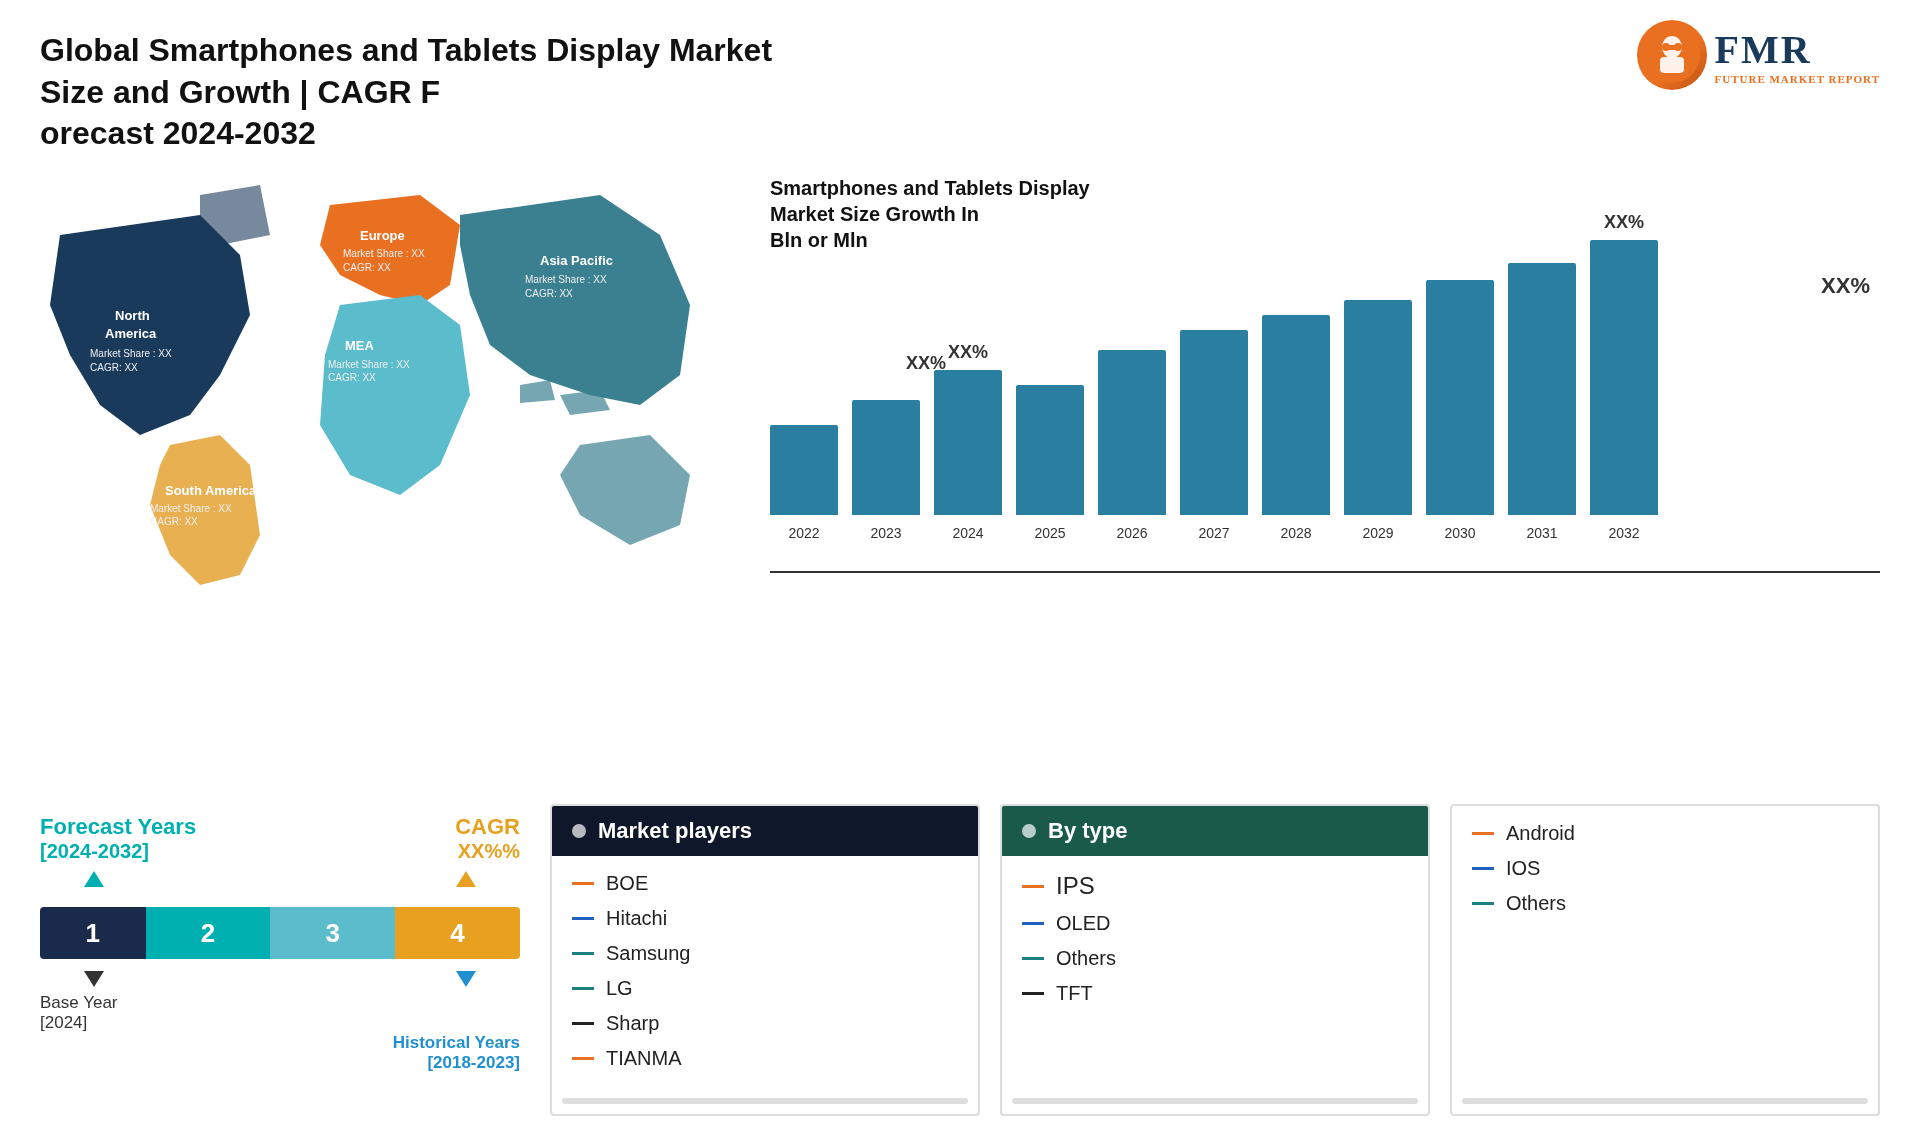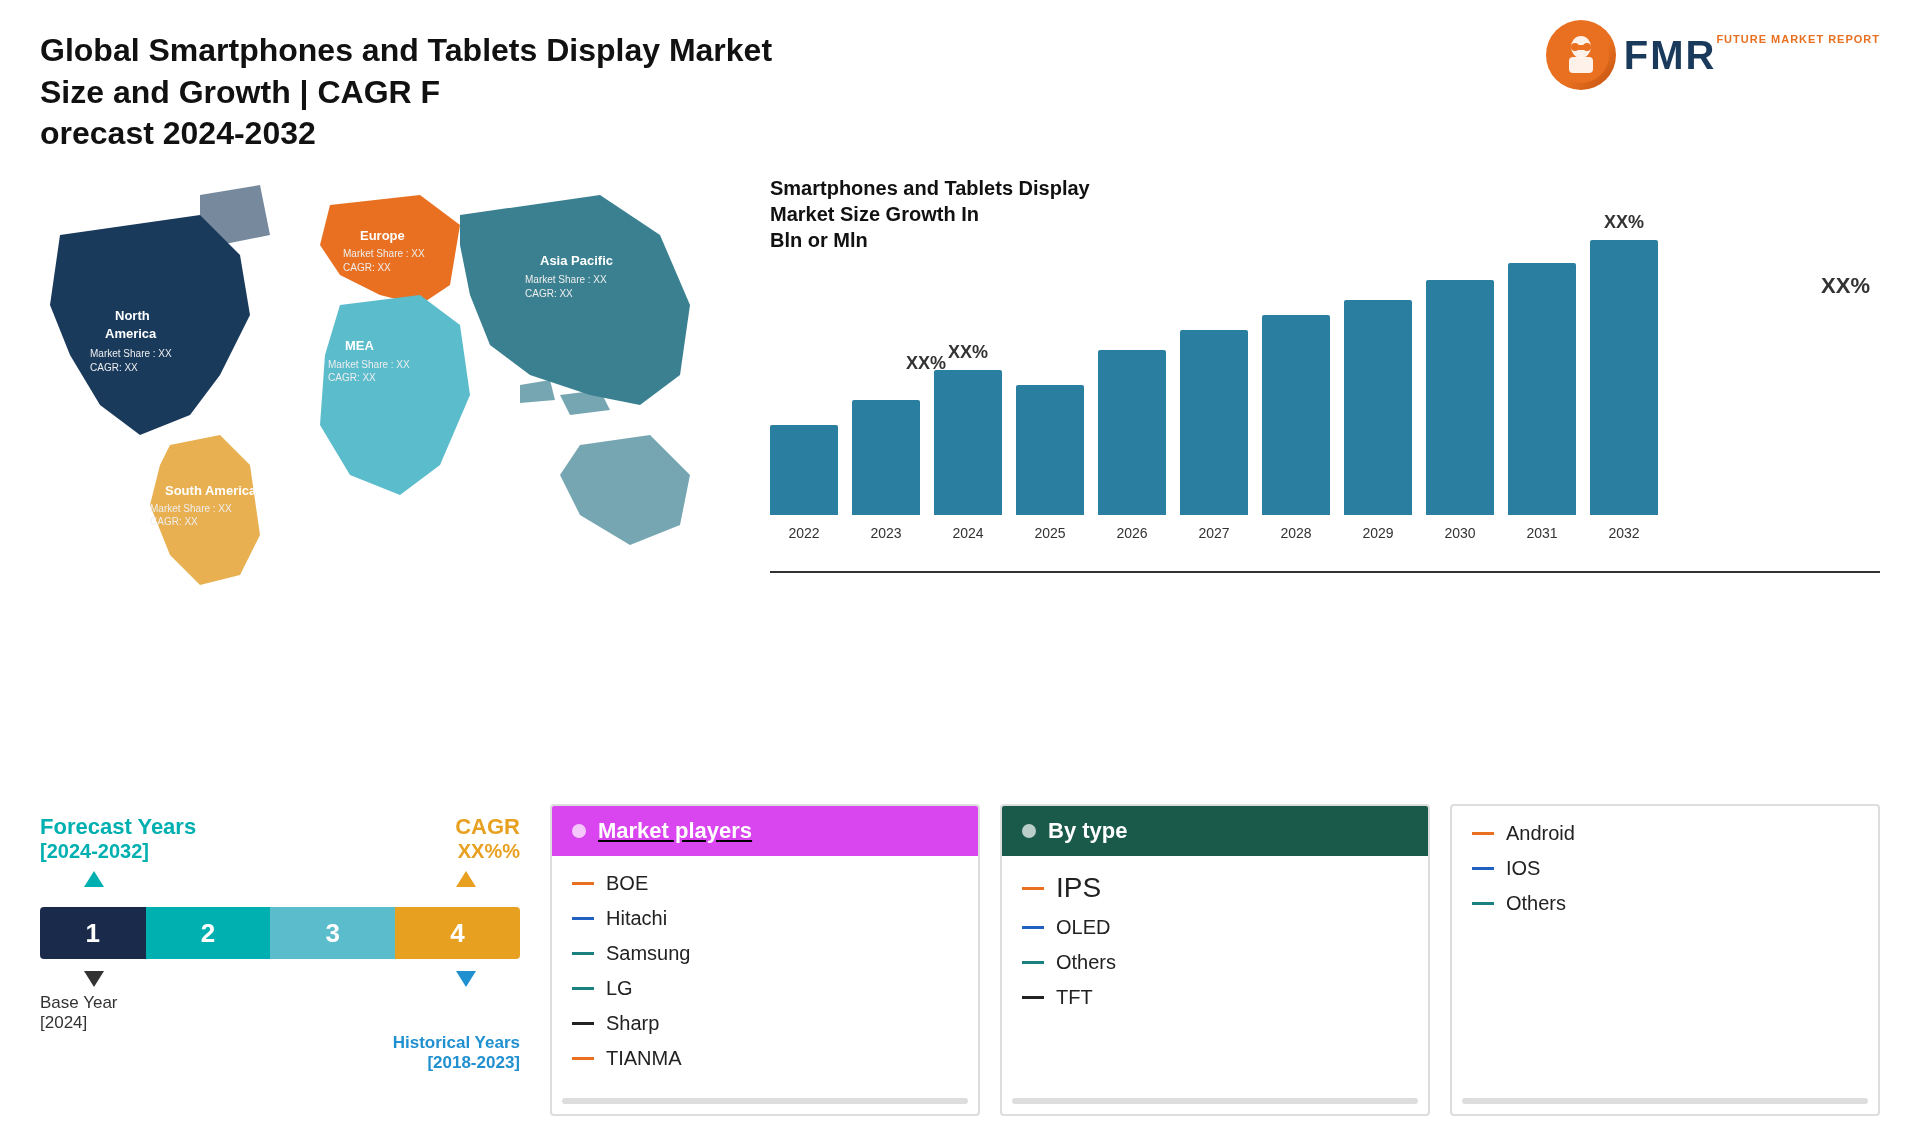--- a/index.html
+++ b/index.html
@@ -38,21 +38,22 @@
       height: 70px;
       border-radius: 50%;
       background: linear-gradient(135deg, #e87020 60%, #c05010 100%);
       display: flex;
       align-items: center;
       justify-content: center;
       overflow: hidden;
     }
     .logo-text-block {
       display: flex;
-      flex-direction: row;
+      flex-direction: column;
+      font-family: Liberation Serif, serif;
     }
     .logo-fmr {
       font-size: 40px;
       font-weight: 900;
       color: #1a3a5c;
       letter-spacing: 2px;
     }
     .logo-sub {
       font-size: 11px;
       color: #e87020;
@@ -180,21 +181,21 @@
       overflow: hidden;
       display: flex;
       flex-direction: column;
     }
     .info-box-header {
       padding: 12px 20px;
       display: flex;
       align-items: center;
       gap: 12px;
     }
-    .info-box-header-orange { background: #d946ef; text-decoration: underline; }
+    .info-box-header-orange { background: #0f172a; }
     .info-box-header-teal { background: #1a5a4a; }
     .info-box-header-orange2 { background: #e87020; }
     .header-dot {
       width: 14px;
       height: 14px;
       border-radius: 50%;
       background: rgba(255,255,255,0.7);
       flex-shrink: 0;
     }
     .info-box-title {
@@ -473,21 +474,21 @@
 
       <div class="info-box">
         <div class="info-box-header info-box-header-teal">
           <div class="header-dot"></div>
           <span class="info-box-title">By type</span>
         </div>
         <div class="info-box-content">
           <div id="by-type-items">
               <div class="info-item">
                 <div class="dash" style="background: rgb(232, 112, 32);"></div>
-                <span style="font-size: 28px;">IPS</span>
+                <span style="font-size: 24px;">IPS</span>
               </div>
               <div class="info-item">
                 <div class="dash" style="background: rgb(32, 96, 192);"></div>
                 <span style="font-size: 20px;">OLED</span>
               </div>
               <div class="info-item">
                 <div class="dash" style="background: rgb(26, 128, 128);"></div>
                 <span style="font-size: 20px;">Others</span>
               </div>
               <div class="info-item">

